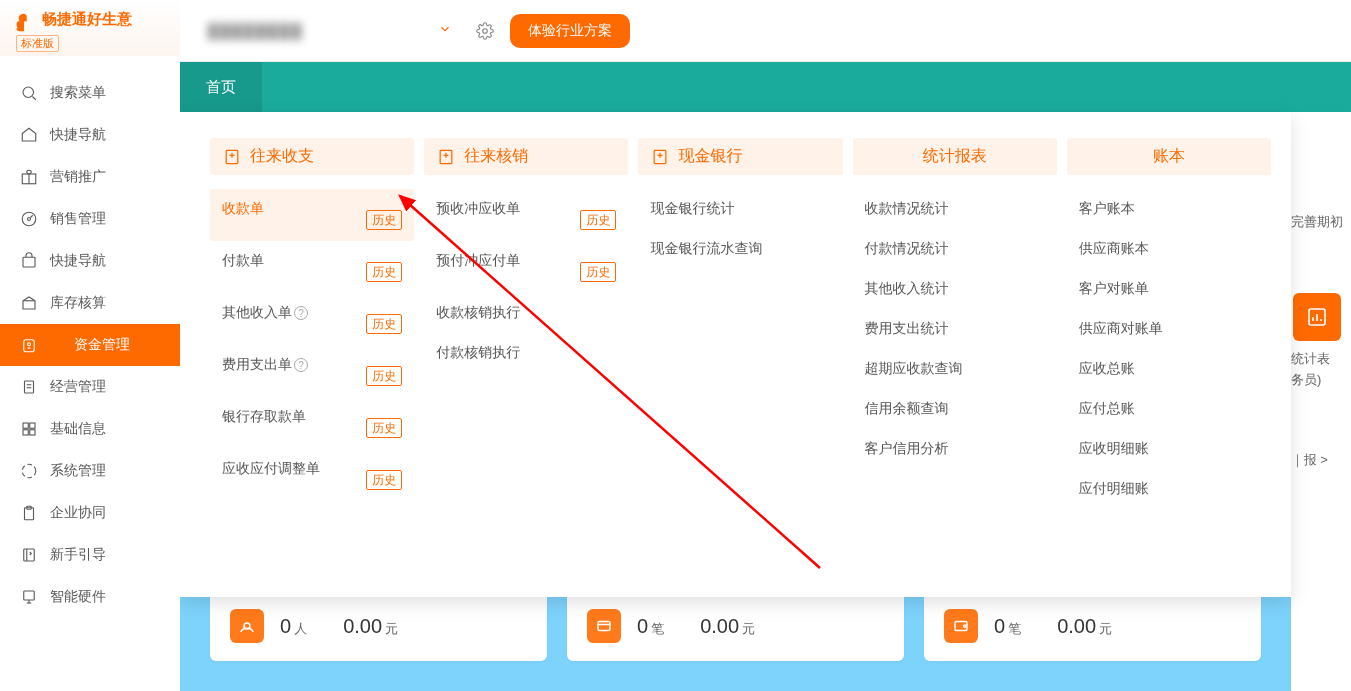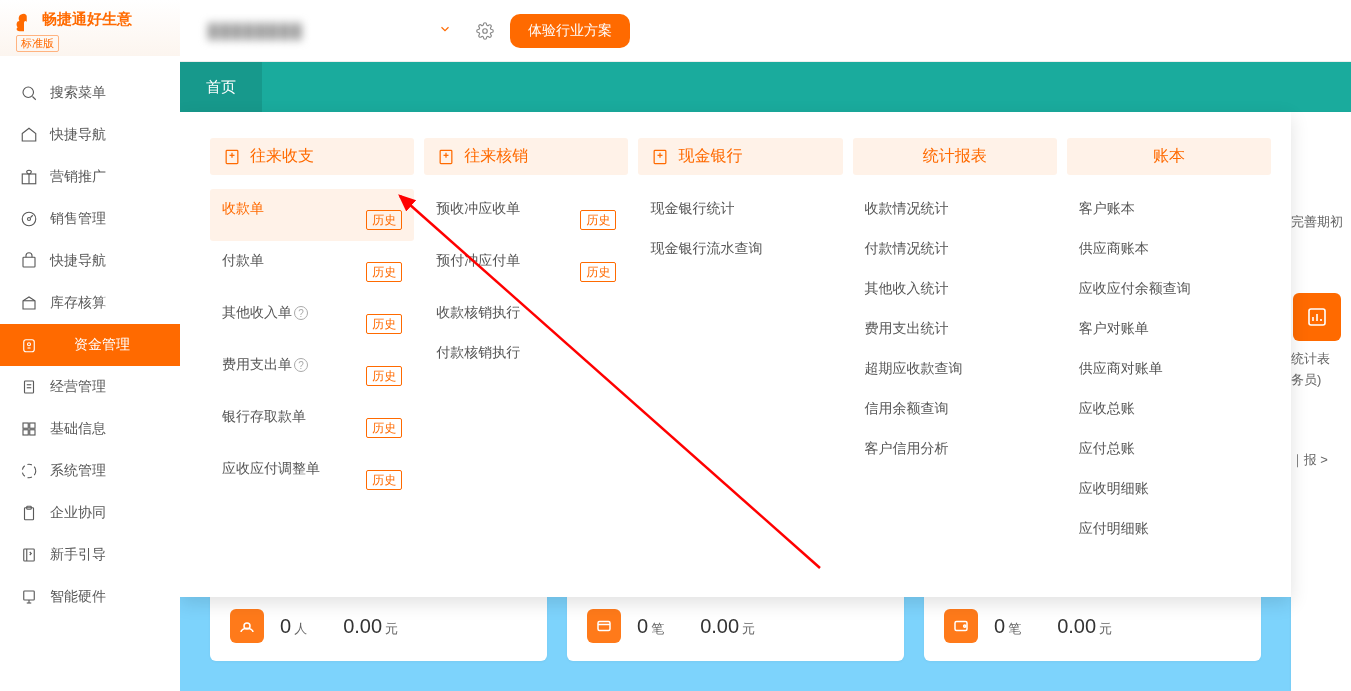--- a/index.html
+++ b/index.html
@@ -360,23 +360,20 @@
               <span>账本</span>
             </div>
             <div class="mega-items">
               <div class="mega-row">
                 <span class="label">客户账本</span>
               </div>
               <div class="mega-row">
                 <span class="label">供应商账本</span>
               </div>
               <div class="mega-row">
-                <span class="label">应收应付余额查询</span>
-              </div>
-              <div class="mega-row">
                 <span class="label">客户对账单</span>
               </div>
               <div class="mega-row">
                 <span class="label">供应商对账单</span>
               </div>
               <div class="mega-row">
                 <span class="label">应收总账</span>
               </div>
               <div class="mega-row">
                 <span class="label">应付总账</span>

